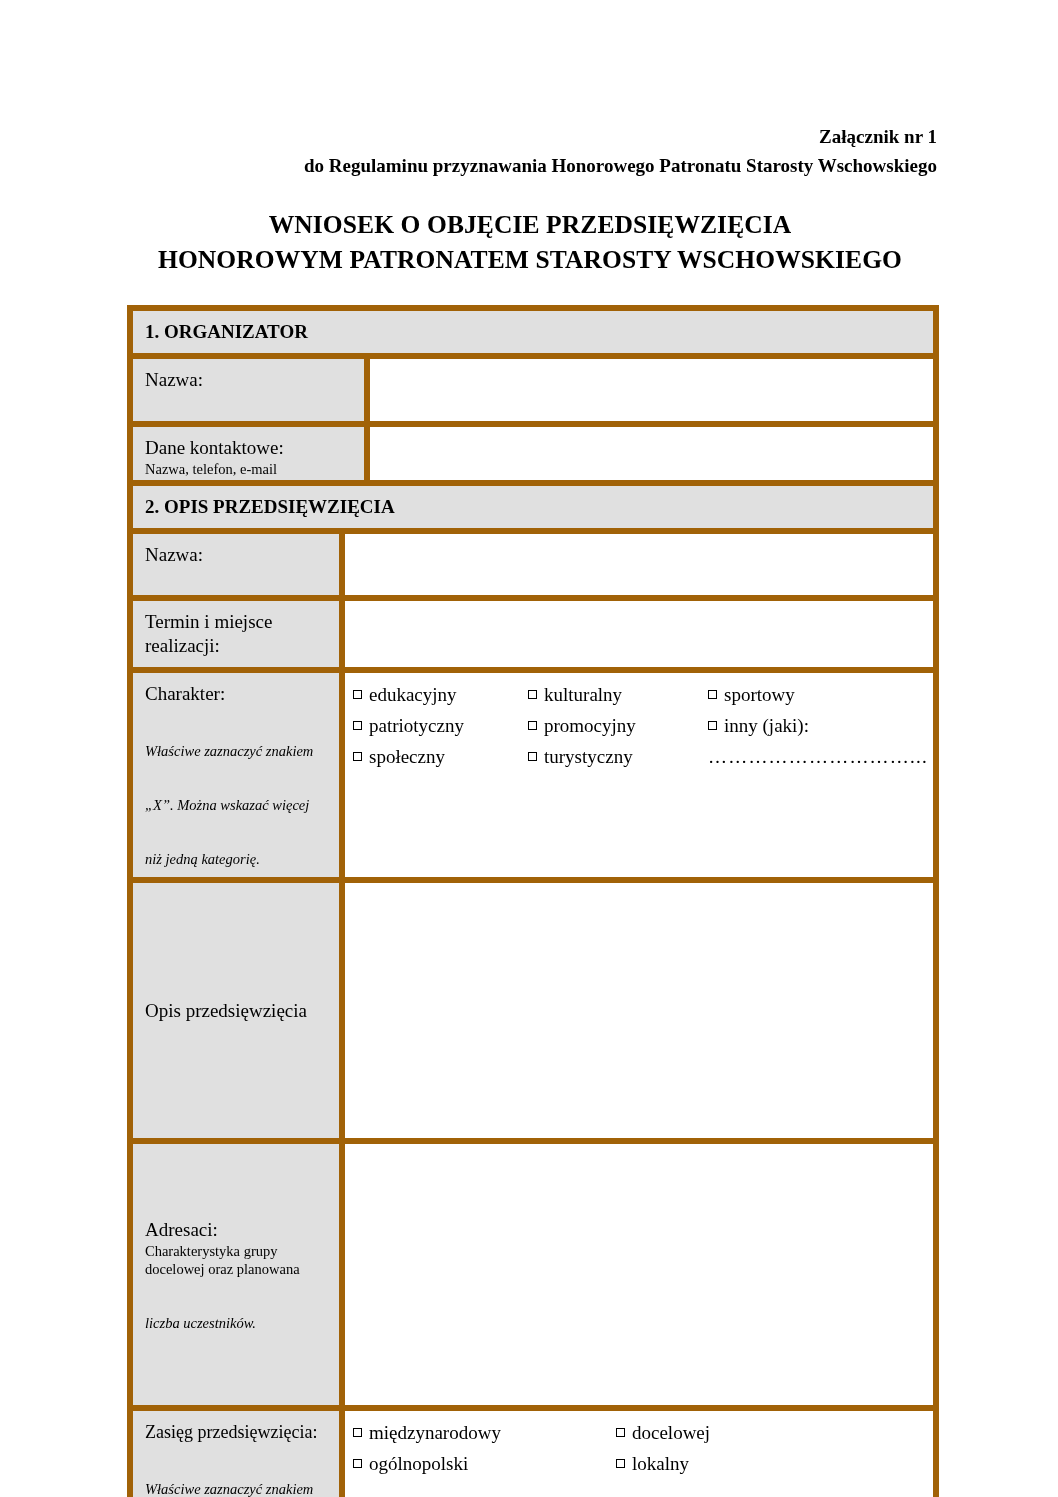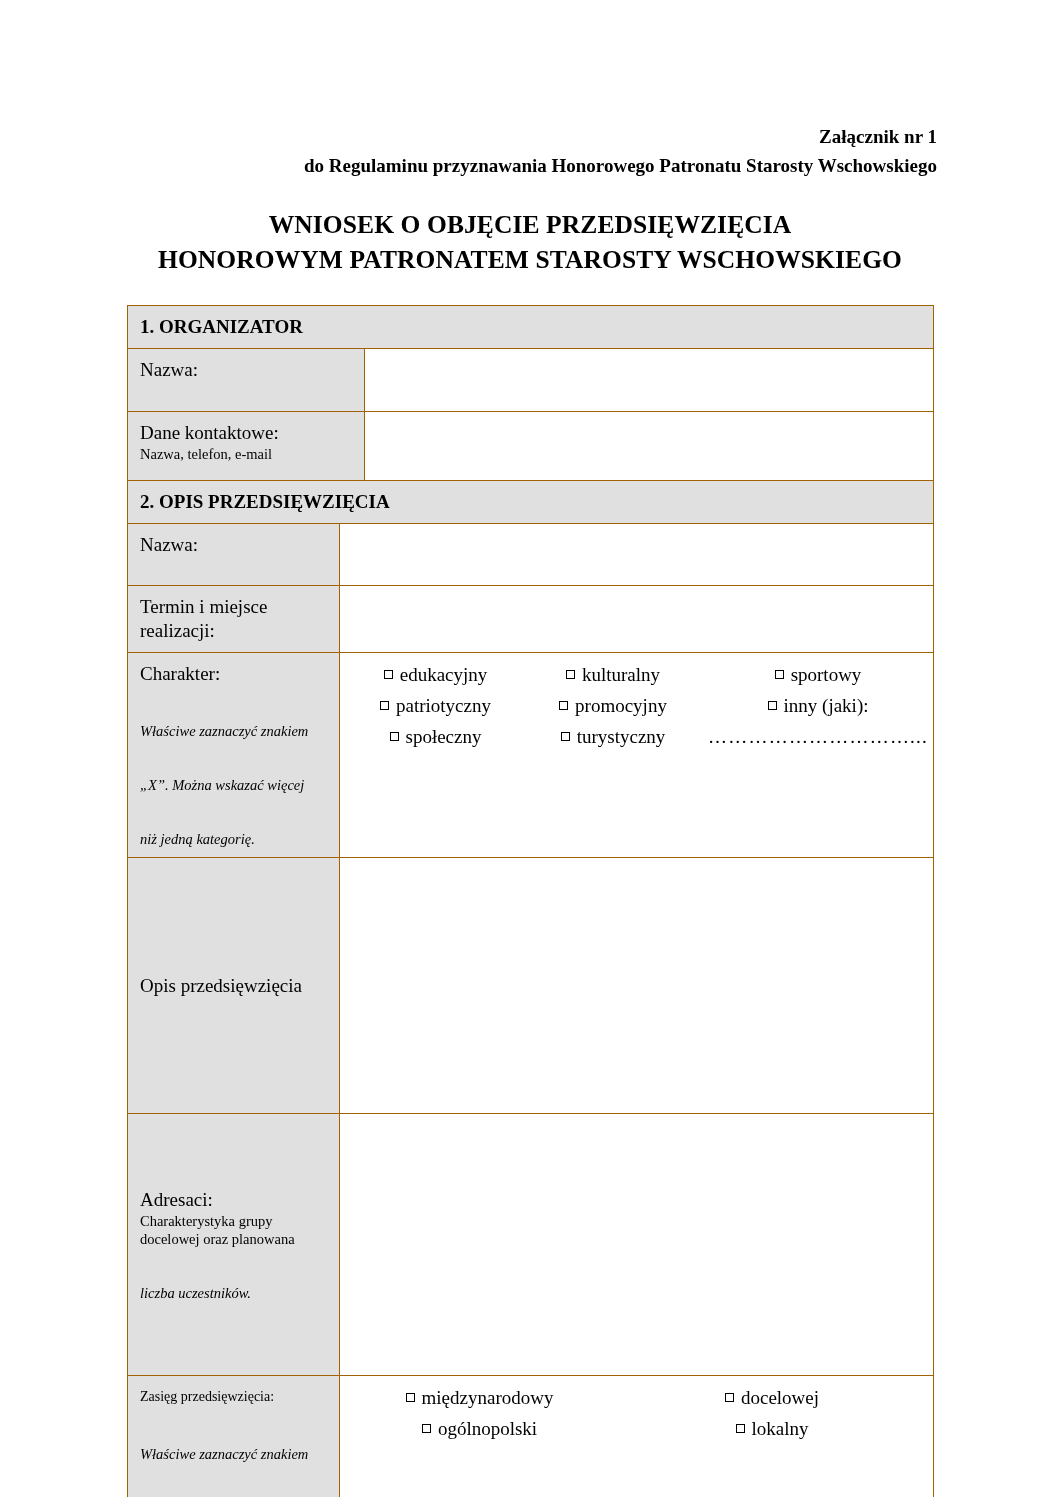--- a/index.html
+++ b/index.html
@@ -50,21 +50,21 @@
   .doc-title .tline { display: block; }
 
   
   .form-table {
     position: absolute;
     border-collapse: collapse;
     table-layout: fixed;
     background: #ffffff;
   }
   .form-table td {
-    border: 1px solid #a16207;
+    border: 6px solid #a16207;
     padding: 0;
     vertical-align: top;
     background: #ffffff;
   }
   .sec-head {
     background: #e0e0e0 !important;
     font-weight: bold;
     font-size: 19px;
     padding: 10px 0 10px 12px !important;
     vertical-align: middle !important;
@@ -100,21 +100,20 @@
 
   
   .chk-grid {
     padding: 10px 0 10px 8px !important;
     background: #ffffff !important;
   }
   .chk-table {
     border-collapse: collapse;
     width: 100%;
     table-layout: fixed;
-    text-align: center;
   }
   .chk-table td {
     border: none !important;
     padding: 0 0 7px 0;
     font-size: 19px;
     line-height: 24px;
     white-space: nowrap;
     vertical-align: top;
   }
   .chk-table tr:last-child td { padding-bottom: 0; }
@@ -245,21 +244,21 @@
           <span class="lbl">Adresaci:</span>
           <span class="sub">Charakterystyka grupy</span>
           <span class="sub">docelowej oraz planowana</span>
           <span class="sub-i">liczba uczestników.</span>
         </td>
         <td class="value-cell"></td>
       </tr>
 
       <tr>
         <td class="label-cell" style="height:62px;">
-          <span class="lbl" style="font-size:14px;">Zasięg przedsięwzięcia:</span>
+          <span class="lbl" style="font-size:18px;">Zasięg przedsięwzięcia:</span>
           <span class="sub-i">Właściwe zaznaczyć znakiem</span>
           <span class="sub-i">„X”.</span>
         </td>
         <td class="chk-grid">
           <table class="chk-table">
             <colgroup>
                 <col style="width:263px">
                 <col style="width:auto">
               </colgroup>
             <tbody>

